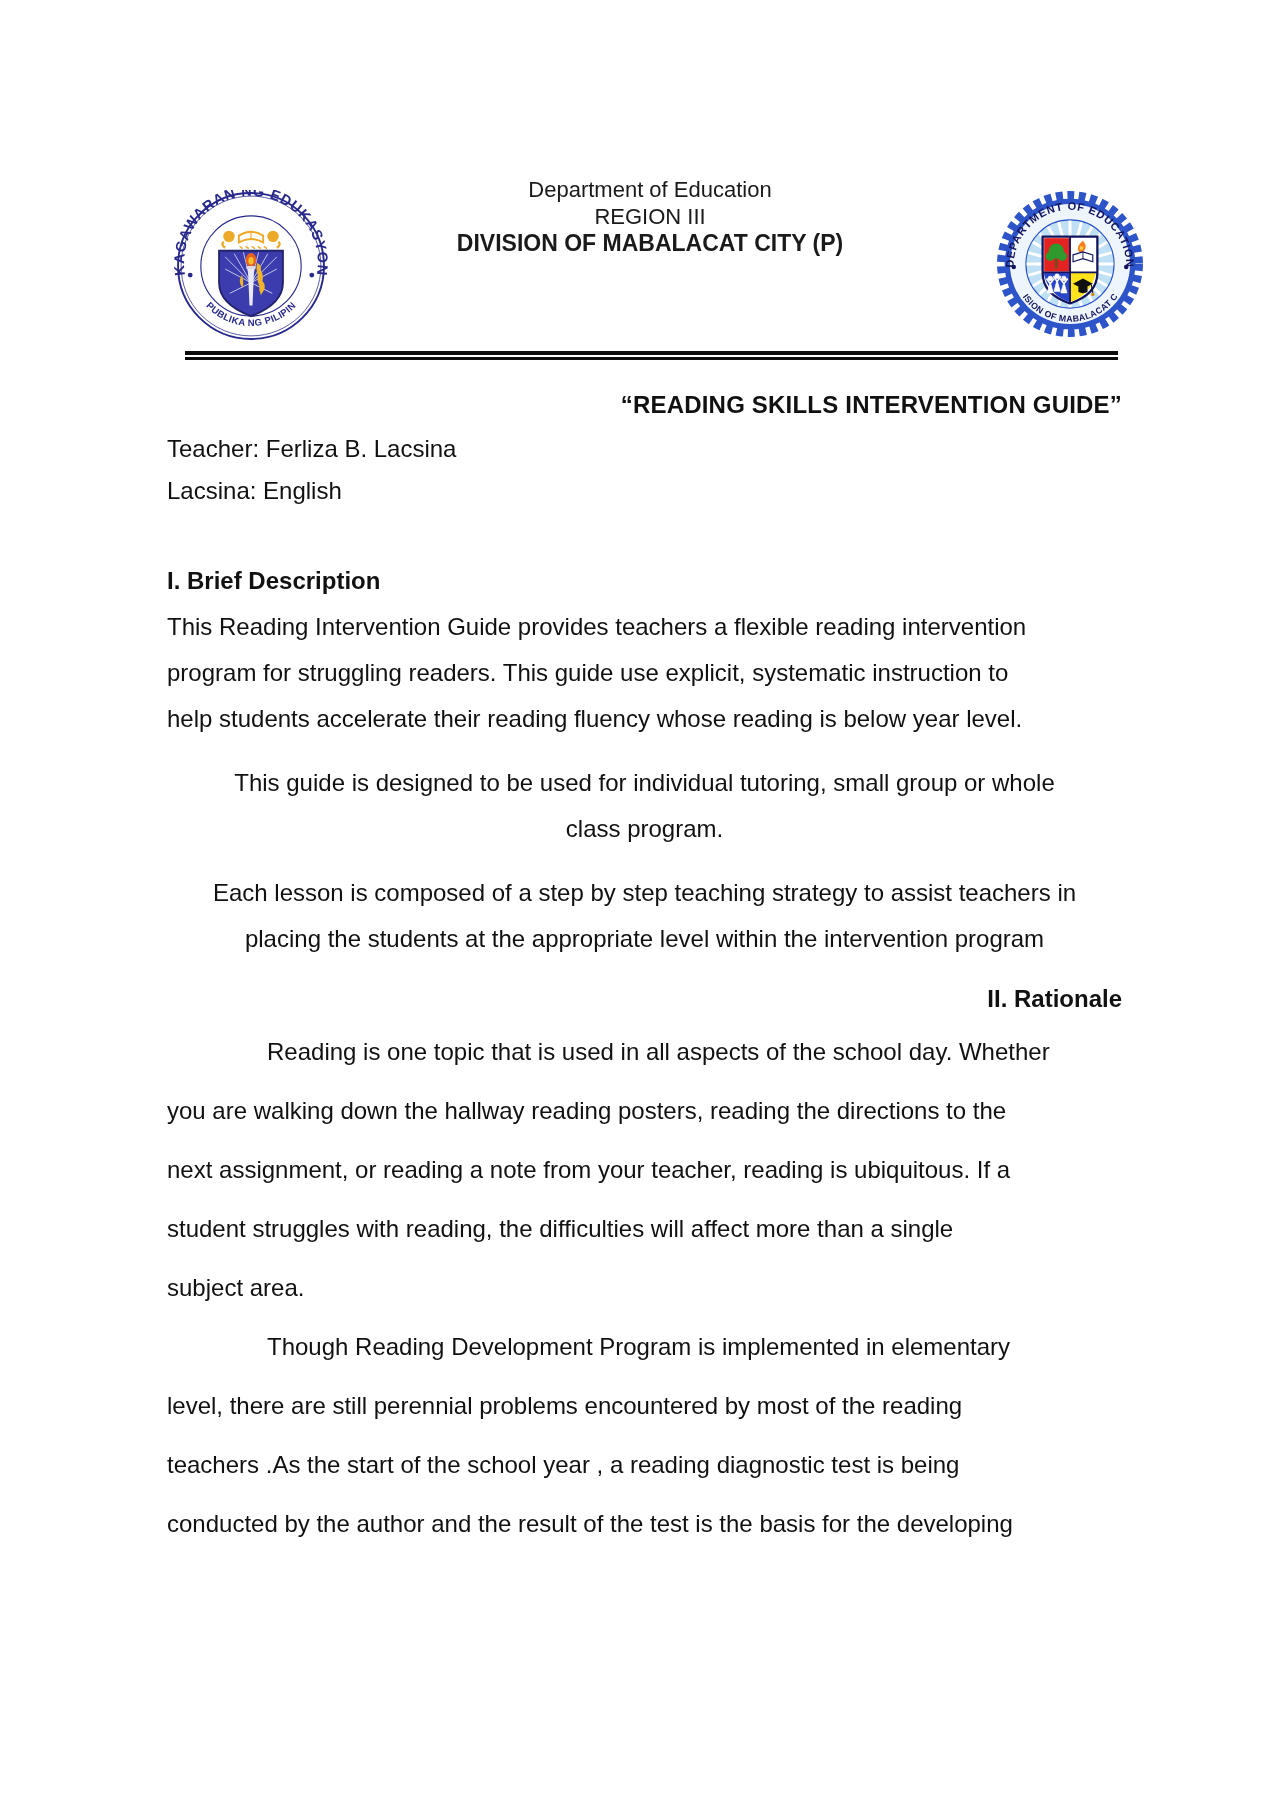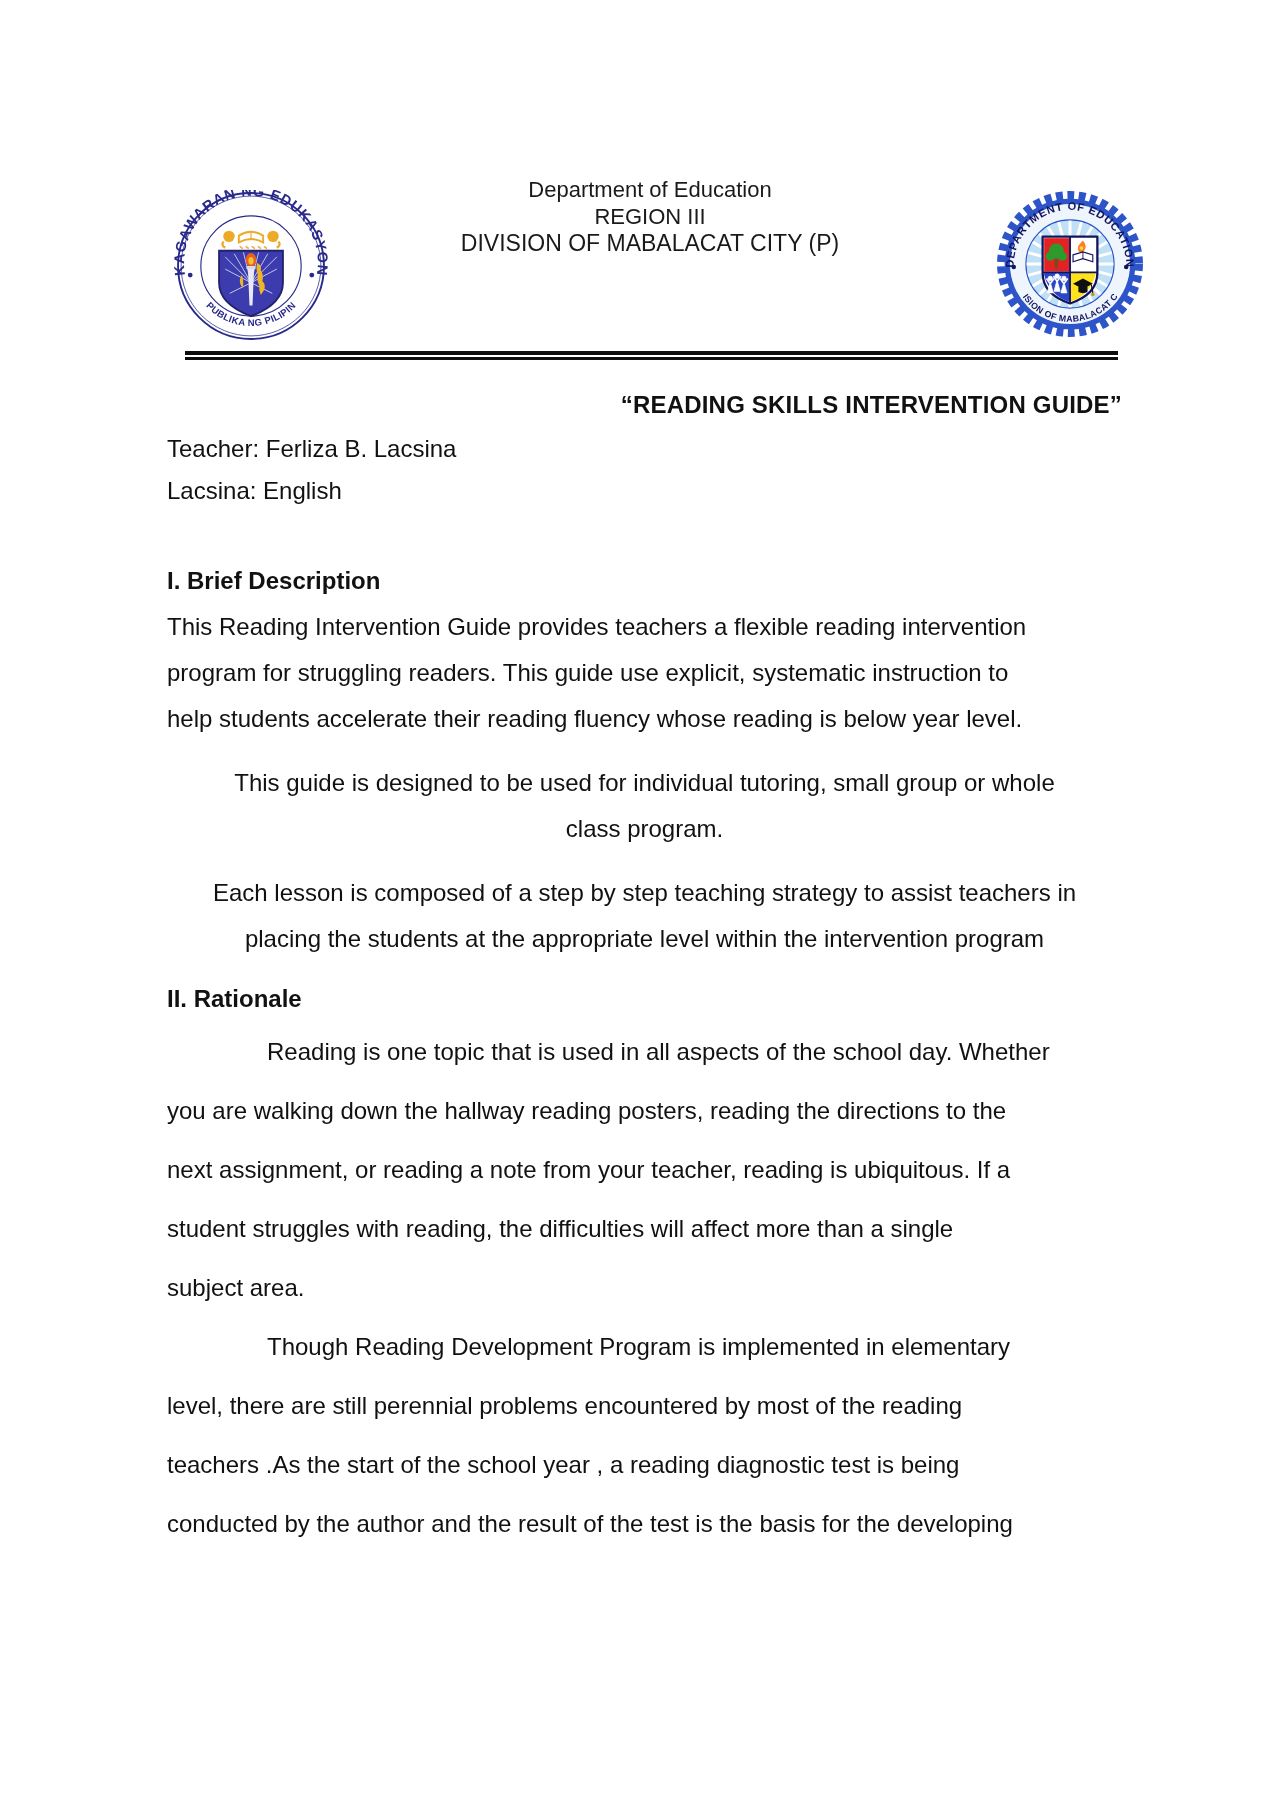--- a/index.html
+++ b/index.html
@@ -3,28 +3,28 @@
 <meta charset="utf-8">
 <style>
   html,body{margin:0;padding:0;background:#fff;}
   .page{position:relative;width:1272px;height:1800px;background:#ffffff;overflow:hidden;
         font-family:"Liberation Sans","DejaVu Sans",sans-serif;color:#111;}
   .seal{position:absolute;}
   .seal-left{left:172px;top:190px;width:158px;height:152px;}
   .seal-right{left:993px;top:188px;width:154px;height:152px;}
   .header-text{position:absolute;left:230px;top:176px;width:840px;text-align:center;color:#1a1a1a;}
   .h-line{font-size:22px;line-height:27px;}
-  .h-bold{font-weight:normal;font-size:23px;}
+  .h-bold{font-weight:bold;font-size:23px;}
   .rule{position:absolute;left:185px;top:351px;width:933px;height:2px;
         border-top:4px solid #0d0d0d;border-bottom:3px solid #0d0d0d;}
   .doc{position:absolute;left:167px;top:382px;width:955px;}
   .title{font-size:24px;font-weight:bold;line-height:46px;text-align:right;letter-spacing:.2px;}
   .meta{font-size:24px;line-height:42px;}
   .heading{font-size:24px;font-weight:bold;line-height:46px;margin-top:46px;}
-  .heading.h2gap{margin-top:14px;}
+  .heading.h2gap{margin-top:14px;text-align:right;}
   .para{font-size:24px;white-space:pre-line;}
   .lh1{line-height:46px;}
   .lh2{line-height:59px;}
   .gap{margin-top:18px;text-align:center;}
   .indent{text-indent:100px;}
   svg text{font-family:"Liberation Sans","DejaVu Sans",sans-serif;}
 </style>
 </head>
 <body>
 

